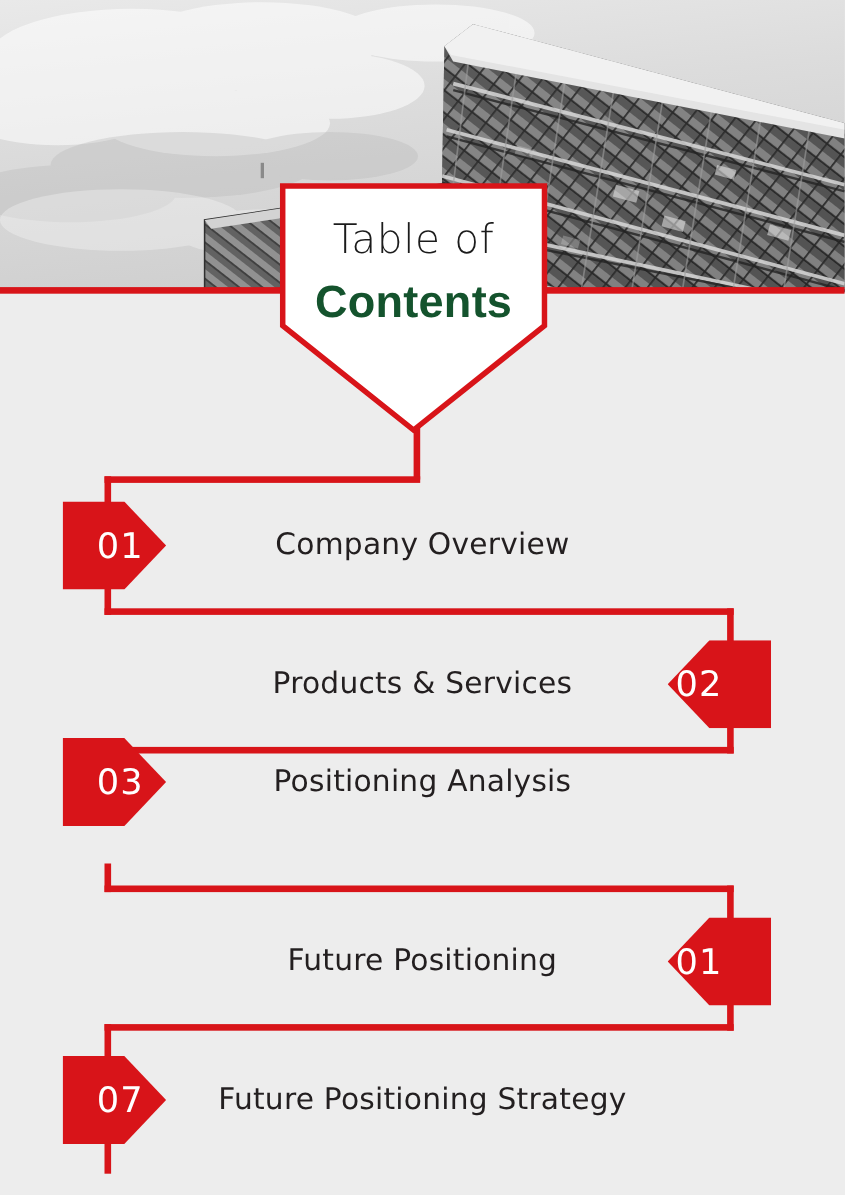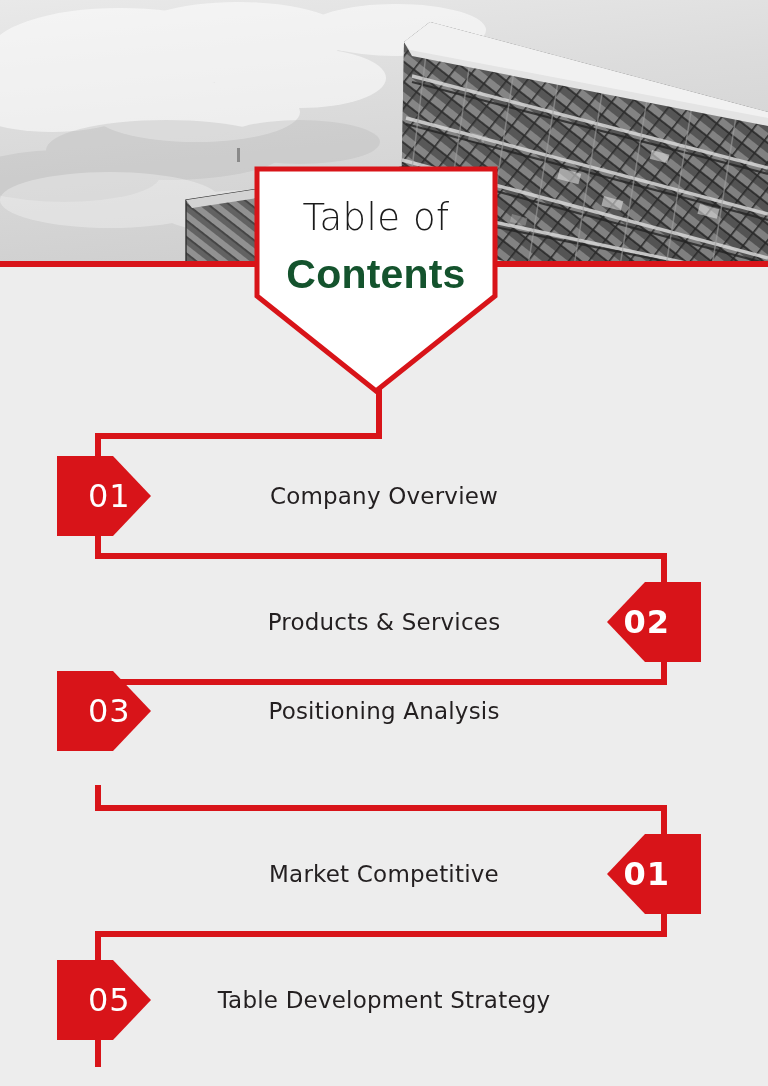--- a/index.html
+++ b/index.html
@@ -126,32 +126,32 @@
     height: 80px;
     line-height: 80px;
     font-family: "DejaVu Sans", sans-serif;
     font-size: 32px;
     font-weight: 400;
     color: #ffffff;
     letter-spacing: 1px;
     pointer-events: none;
   }
   .num.left  { left: 57px; text-align: left;  padding-left: 31px; box-sizing: border-box; }
-  .num.right { left: 590px; text-align: right; padding-right: 14px; box-sizing: border-box; font-weight: bold; }
+  .num.right { left: 614px; padding-right: 14px; box-sizing: border-box; }
 
   .toc-label {
     position: absolute;
     left: 0;
     top: 0;
     width: 768px;
     height: 80px;
     line-height: 80px;
     text-align: center;
     font-family: "DejaVu Sans", sans-serif;
-    font-size: 23px;
+    font-size: 27px;
     font-weight: 400;
     color: #231f20;
     letter-spacing: 0.2px;
   }
 </style>
 </head>
 <body>
 
 <div id="slide">
 
@@ -340,26 +340,26 @@
     <div class="toc-label">Positioning Analysis</div>
   </div>
 
   <div class="toc-item i4">
     <div class="arrow right">
       <svg class="arrow-svg" viewBox="0 0 94 80">
         <polygon points="94,0 38,0 0,40 38,80 94,80" fill="#d81419"></polygon>
       </svg>
     </div>
     <div class="num right">01</div>
-    <div class="toc-label">Market Competitive</div>
+    <div class="toc-label">Future Positioning</div>
   </div>
 
   <div class="toc-item i5">
     <div class="arrow left">
       <svg class="arrow-svg" viewBox="0 0 94 80">
         <polygon points="0,0 56,0 94,40 56,80 0,80" fill="#d81419"></polygon>
       </svg>
     </div>
-    <div class="num left">05</div>
-    <div class="toc-label">Table Development Strategy</div>
+    <div class="num left">07</div>
+    <div class="toc-label">Future Positioning Strategy</div>
   </div>
 
 </div>
 
 </body></html>

